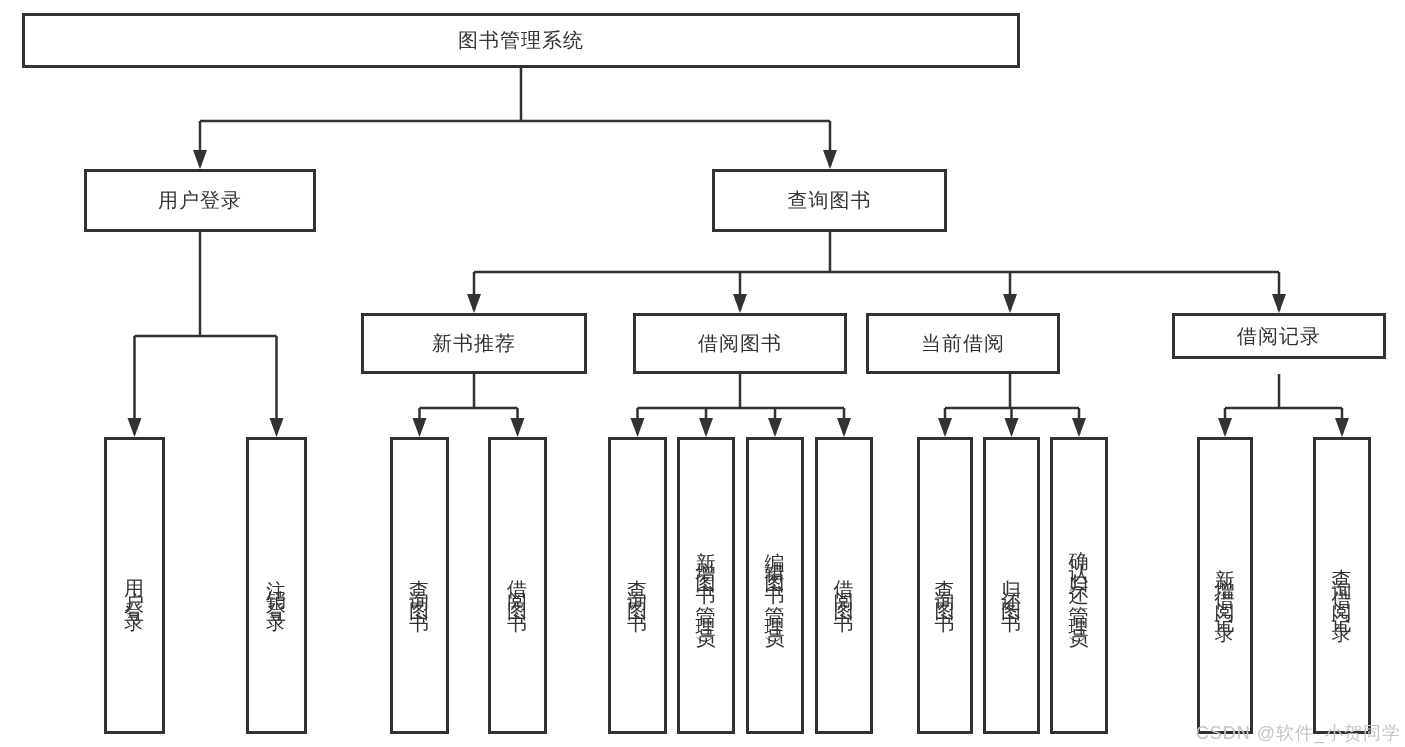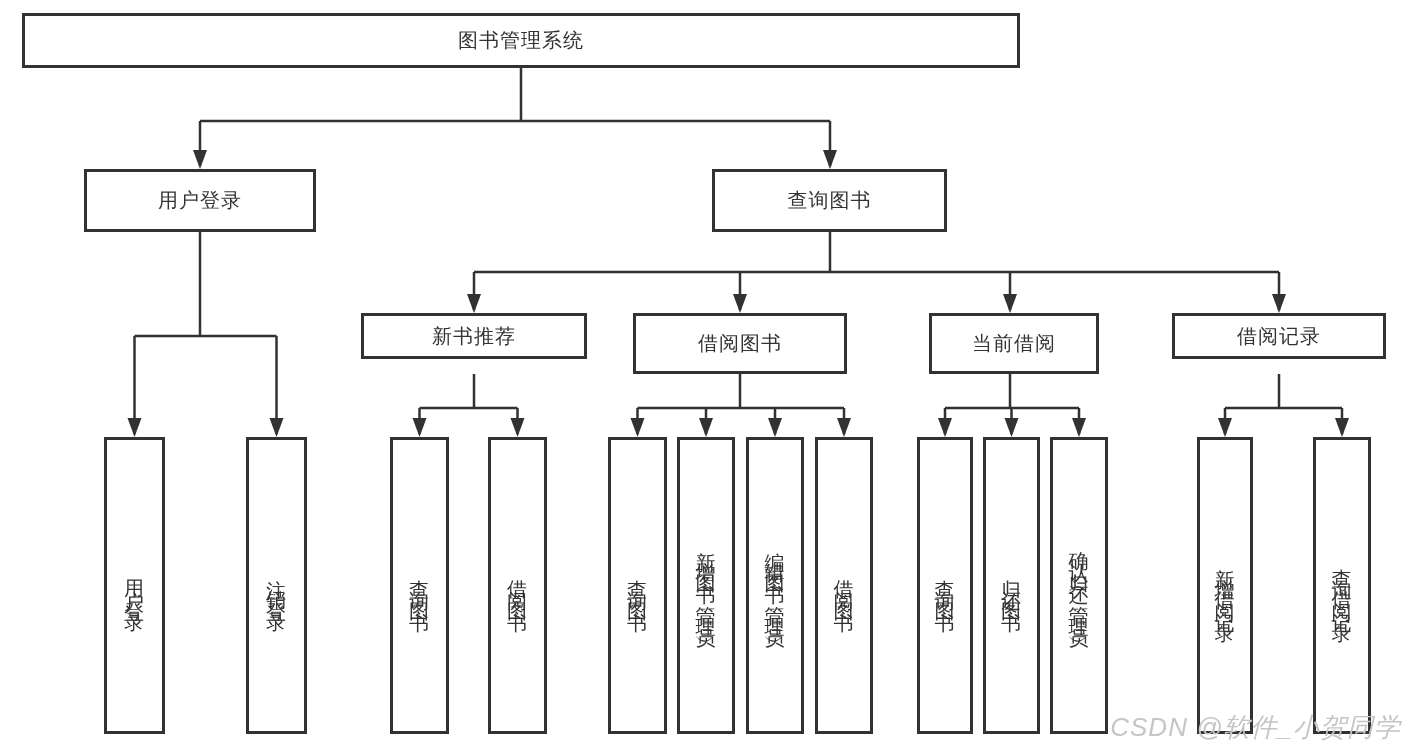--- a/index.html
+++ b/index.html
@@ -13,21 +13,21 @@
     border:3px solid #323232;display:flex;align-items:center;justify-content:center;
     z-index:2;font-size:20px;color:#333333;
   }
   .node.h{letter-spacing:1px;}
   .node.v{
     writing-mode:vertical-rl;
     font-size:20px;letter-spacing:11px;line-height:1;
   }
   .watermark{
     position:absolute;z-index:3;right:4px;bottom:2px;
-    font-size:26px;color:#c5c5c5;letter-spacing:1px;white-space:nowrap;font-style:italic;
+    font-size:18px;color:#c5c5c5;letter-spacing:1px;white-space:nowrap;
   }
 </style>
 </head>
 <body>
 
 <div class="stage">
 
   <svg class="wires" width="1405" height="747" viewBox="0 0 1405 747">
     <path fill="none" stroke="#323232" stroke-width="2.5" d="
       M521 68 V121 M200 121 H830 M200 121 V166 M830 121 V166
@@ -58,23 +58,23 @@
       <polygon points="1218,418 1232,418 1225,437"></polygon>
       <polygon points="1335,418 1349,418 1342,437"></polygon>
     </g>
   </svg>
 
   <div class="node h" style="left:22px;top:13px;width:998px;height:55px">图书管理系统</div>
 
   <div class="node h" style="left:84px;top:169px;width:232px;height:63px">用户登录</div>
   <div class="node h" style="left:712px;top:169px;width:235px;height:63px">查询图书</div>
 
-  <div class="node h" style="left:361px;top:313px;width:226px;height:46px">新书推荐</div>
+  <div class="node h" style="left:361px;top:313px;width:226px;height:61px">新书推荐</div>
   <div class="node h" style="left:633px;top:313px;width:214px;height:61px">借阅图书</div>
-  <div class="node h" style="left:929px;top:313px;width:170px;height:61px">当前借阅</div>
+  <div class="node h" style="left:866px;top:313px;width:194px;height:61px">当前借阅</div>
   <div class="node h" style="left:1172px;top:313px;width:214px;height:46px">借阅记录</div>
 
   <div class="node v" style="left:104px;top:437px;width:61px;height:297px">用户登录</div>
   <div class="node v" style="left:246px;top:437px;width:61px;height:297px">注销登录</div>
 
   <div class="node v" style="left:390px;top:437px;width:59px;height:297px">查询图书</div>
   <div class="node v" style="left:488px;top:437px;width:59px;height:297px">借阅图书</div>
 
   <div class="node v" style="left:608px;top:437px;width:59px;height:297px">查询图书</div>
   <div class="node v" style="left:677px;top:437px;width:58px;height:297px">新增图书（管理员）</div>

